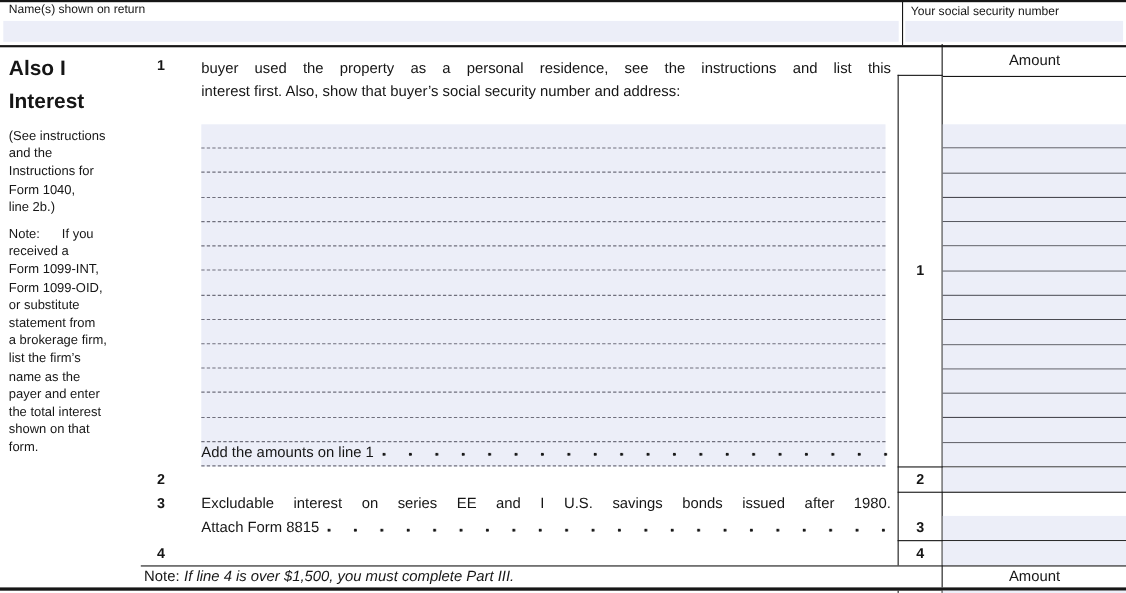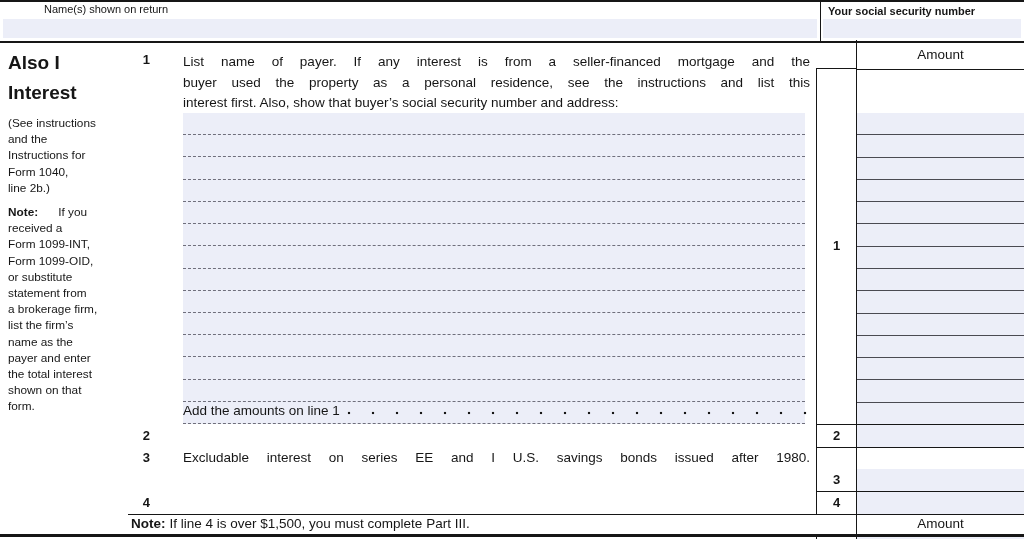--- a/index.html
+++ b/index.html
@@ -6,21 +6,21 @@
   .form{
     position:relative;width:1024px;height:539px;background:#fff;
     font-family:"Liberation Sans","DejaVu Sans",sans-serif;color:#161616;
     overflow:hidden;
   }
   .abs{position:absolute;}
   .hline{position:absolute;background:var(--line);height:1px;}
   .vline{position:absolute;background:var(--line);width:1px;}
   .field{position:absolute;background:var(--field-bg);}
   .lbl{font-size:11px;line-height:13px;}
-  .b{font-weight:bold;}
+  .b{font-weight:normal;}
   
   #top-line{left:0;top:0;width:1024px;height:2px;background:var(--line);}
   #hdr-bottom{left:0;top:41px;width:1024px;height:2px;background:var(--line);}
   #hdr-div{left:820px;top:0;height:41px;}
   
   #part-label{left:8px;top:52px;font-size:19px;font-weight:bold;}
   #part-title{left:8px;top:82px;font-size:19px;font-weight:bold;}
   .side-text{left:8px;width:150px;font-size:11.8px;line-height:16.2px;white-space:pre-line;}
   #side-instructions{top:115px;}
   #side-note{top:204px;}
@@ -45,30 +45,30 @@
   .amt-cell{position:absolute;left:857px;width:167px;background:var(--field-bg);}
   
   .leader-row{display:flex;align-items:center;}
   .leader-row .t{white-space:nowrap;}
   .leader{flex:1 1 auto;align-self:stretch;margin-left:7px;margin-right:3px;
     background-image:radial-gradient(circle at 2px 50%, var(--line) 1.3px, rgba(0,0,0,0) 1.6px);
     background-size:24px 6px;background-repeat:repeat-x;
     background-position:0 calc(100% - 6px);}
   .row22{height:22px;line-height:22px;}
   #note-text{position:absolute;left:131px;top:514px;width:700px;font-size:13.5px;line-height:20px;}
-  #note-text .note-rest{margin-left:4px;}
+  #note-text .note-rest{margin-left:4px;font-style:italic;}
   #thick-bottom{left:0;top:534px;width:1024px;height:3px;background:var(--line);position:absolute;}
 </style>
 </head>
 <body>
 
 <div class="form">
 
   <div id="top-line" class="abs"></div>
-  <div class="abs lbl" style="left:8px;top:3px;margin-left:36px;">Name(s) shown on return</div>
+  <div class="abs lbl" style="left:8px;top:3px;">Name(s) shown on return</div>
   <div class="field" style="left:3px;top:19px;width:814px;height:19px;"></div>
   <div id="hdr-div" class="vline"></div>
   <div class="abs lbl b" style="left:828px;top:5px;">Your social security number</div>
   <div class="field" style="left:823px;top:19px;width:198px;height:19px;"></div>
   <div id="hdr-bottom" class="abs"></div>
 
   <div id="part-label" class="abs">Also I</div>
   <div id="part-title" class="abs">Interest</div>
   <div id="side-instructions" class="abs side-text">(See instructions
 and the
@@ -84,21 +84,20 @@
 a brokerage firm,
 list the firm’s
 name as the
 payer and enter
 the total interest
 shown on that
 form.</span></div>
 
   <div class="margin-num" style="top:52px;">1</div>
   <div id="line1-text" class="body-line">
-    <div class="jline">List name of payer. If any interest is from a seller-financed mortgage and the</div>
     <div class="jline">buyer used the property as a personal residence, see the instructions and list this</div>
     <div>interest first. Also, show that buyer’s social security number and address:</div>
   </div>
 
   <div id="payer-area" class="abs">
       <div></div>
       <div></div>
       <div></div>
       <div></div>
       <div></div>
@@ -142,20 +141,24 @@
   <div class="body-line leader-row row22" style="top:400px;">
       <span class="t">Add the amounts on line 1</span>
       <span class="leader"></span>
     </div>
   <div class="numbox row22" style="top:425px;">2</div>
   <div class="amt-cell" style="top:425px;height:22px;"></div>
   <div class="hline" style="left:816px;top:447px;width:208px;"></div>
 
   <div class="margin-num row22" style="top:447px;">3</div>
   <div class="body-line jline row22" style="top:447px;">Excludable interest on series EE and I U.S. savings bonds issued after 1980.</div>
+  <div class="body-line leader-row row22" style="top:469px;">
+      <span class="t">Attach Form 8815</span>
+      <span class="leader"></span>
+    </div>
   <div class="numbox row22" style="top:469px;">3</div>
   <div class="amt-cell" style="top:469px;height:22px;"></div>
   <div class="hline" style="left:816px;top:491px;width:208px;"></div>
 
   <div class="margin-num row22" style="top:492px;">4</div>
   <div class="numbox row22" style="top:492px;">4</div>
   <div class="amt-cell" style="top:492px;height:22px;"></div>
 
   <div class="hline" style="left:128px;top:514px;width:896px;"></div>
   <div id="note-text"><span class="b">Note:</span><span class="note-rest">If line 4 is over $1,500, you must complete Part III.</span></div>

